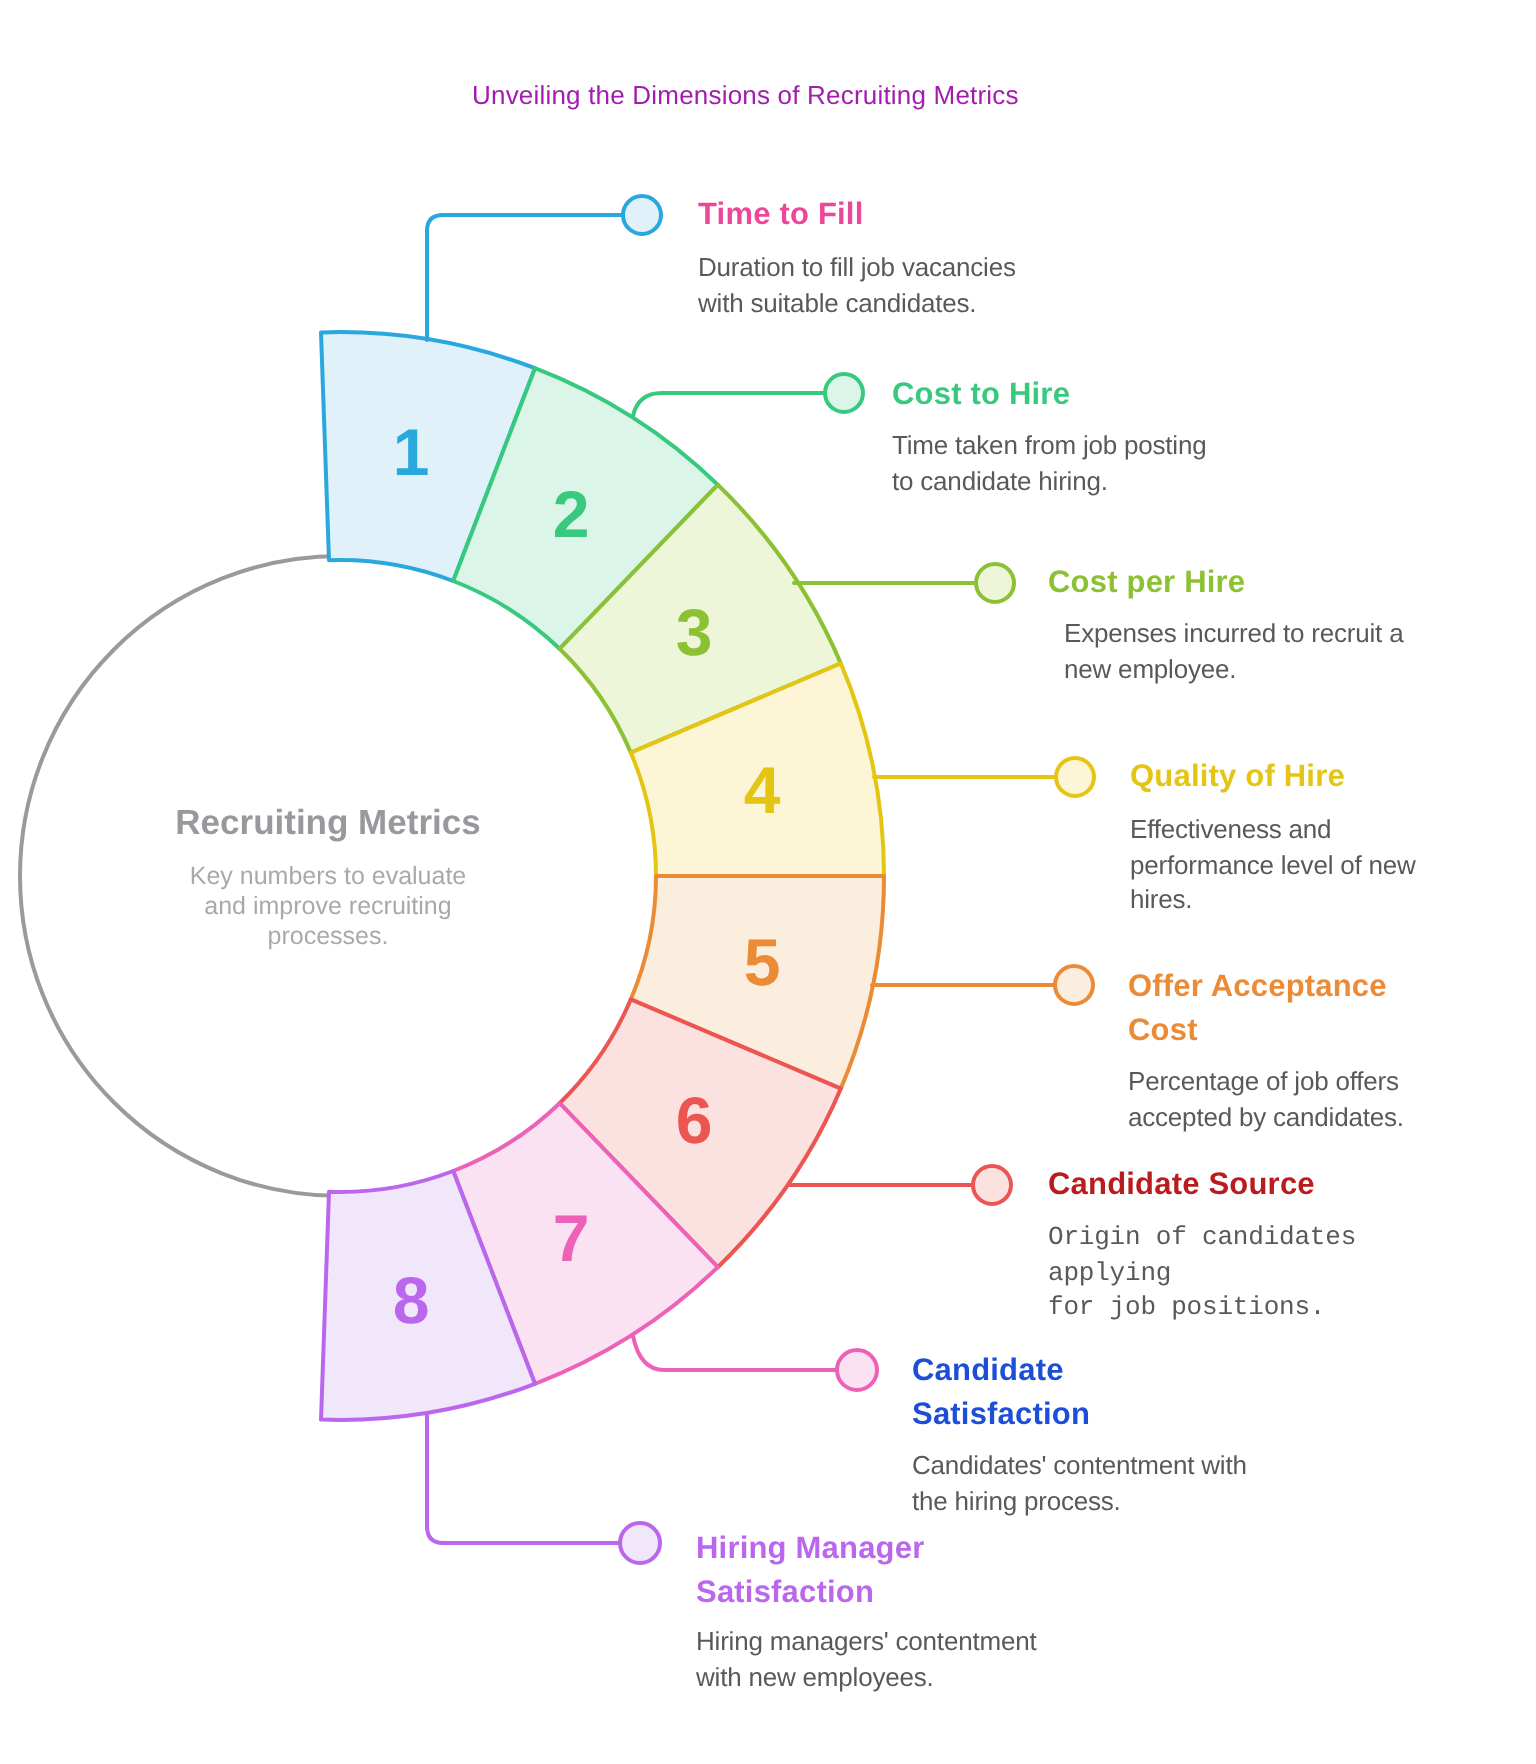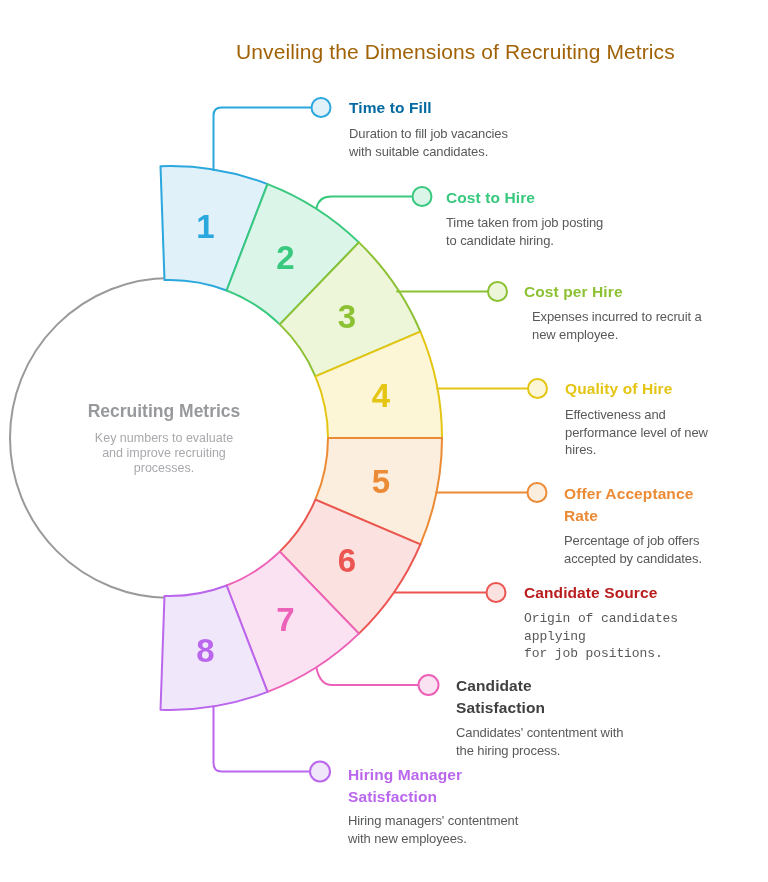--- a/index.html
+++ b/index.html
@@ -8,22 +8,22 @@
     width: 768px;
     height: 882px;
     background: #ffffff;
     overflow: hidden;
     font-family: "Liberation Sans", sans-serif;
   }
   .main-title {
     position: absolute;
     left: 236px;
     top: 40px;
-    font-size: 21px;
-    color: #a16207;
+    font-size: 13px;
+    color: #a21caf;
     white-space: nowrap;
     letter-spacing: 0.1px;
   }
   svg.diagram { position: absolute; left: 0; top: 0; }
   svg.diagram text.num {
     font-family: "Liberation Sans", sans-serif;
     font-size: 33px;
     font-weight: 700;
   }
   .hub-title {
@@ -118,47 +118,47 @@
       <text class="num" x="285.5" y="619" dominant-baseline="central" fill="#ED62B9">7</text>
       <text class="num" x="205.5" y="650" dominant-baseline="central" fill="#BA67ED">8</text>
     </g>
   </svg>
 
   <div class="hub-title">Recruiting Metrics</div>
   <div class="hub-desc">Key numbers to evaluate
 and improve recruiting
 processes.</div>
 
-  <div class="seg-label" style="left: 349px; top: 97px; color: #0369a1;">Time to Fill</div>
+  <div class="seg-label" style="left: 349px; top: 97px; color: #ec4899;">Time to Fill</div>
   <div class="seg-desc" style="left:349px; top:125px; width:200px;">Duration to fill job vacancies
 with suitable candidates.</div>
 
   <div class="seg-label" style="left: 446px; top: 187px; color: rgb(56, 201, 126);">Cost to Hire</div>
   <div class="seg-desc" style="left:446px; top:214px; width:195px;">Time taken from job posting
 to candidate hiring.</div>
 
   <div class="seg-label" style="left: 524px; top: 281px; color: rgb(140, 193, 52);">Cost per Hire</div>
   <div class="seg-desc" style="left:532px; top:308px; width:200px;">Expenses incurred to recruit a
 new employee.</div>
 
   <div class="seg-label" style="left: 565px; top: 378px; color: rgb(229, 197, 19);">Quality of Hire</div>
   <div class="seg-desc" style="left:565px; top:406px; width:175px;">Effectiveness and
 performance level of new
 hires.</div>
 
   <div class="seg-label" style="left: 564px; top: 483px; color: rgb(236, 139, 53);">Offer Acceptance
-Rate</div>
+Cost</div>
   <div class="seg-desc" style="left:564px; top:532px; width:180px;">Percentage of job offers
 accepted by candidates.</div>
 
   <div class="seg-label" style="left: 524px; top: 582px; color: #b91c1c;">Candidate Source</div>
   <div class="seg-desc" style="left:524px; top:610px; width:200px;font-family:Liberation Mono, monospace;">Origin of candidates applying
 for job positions.</div>
 
-  <div class="seg-label" style="left: 456px; top: 675px; color: #404040;">Candidate
+  <div class="seg-label" style="left: 456px; top: 675px; color: #1d4ed8;">Candidate
 Satisfaction</div>
   <div class="seg-desc" style="left:456px; top:724px; width:200px;">Candidates' contentment with
 the hiring process.</div>
 
   <div class="seg-label" style="left: 348px; top: 764px; color: rgb(186, 103, 237);">Hiring Manager
 Satisfaction</div>
   <div class="seg-desc" style="left:348px; top:812px; width:205px;">Hiring managers' contentment
 with new employees.</div>
 
 </div>

